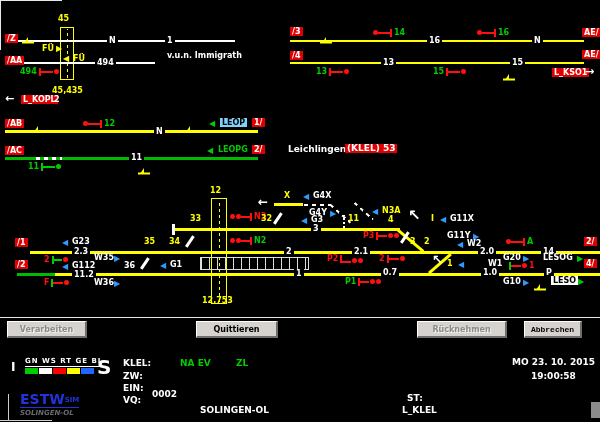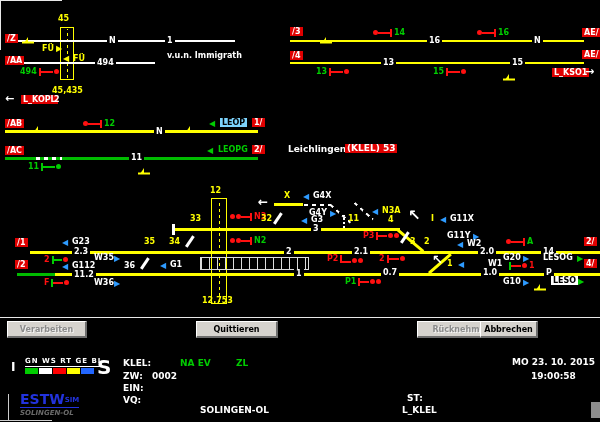--- a/index.html
+++ b/index.html
@@ -315,38 +315,38 @@
           <path d="M0 6.5 H12" stroke="#ffff00" stroke-width="2"></path>
           <path d="M2 7 L6 1 L6 7 Z" fill="#ffff00"></path>
         </svg></div>
       <div class="el txt" style="left: 551px; top: 276px; color: rgb(0, 0, 0); background: rgb(255, 255, 255); padding: 0px 2px;">LESO</div>
       <div class="el tri" style="left: 578px; top: 277px; color: rgb(0, 204, 0);">▶</div>
     </div>
 
   <div class="btn dis" style="left:7px;top:321px;width:80px;">Verarbeiten</div>
   <div class="btn en" style="left:196px;top:321px;width:82px;">Quittieren</div>
   <div class="btn dis" style="left:417px;top:321px;width:90px;">Rücknehmen</div>
-  <div class="btn en" style="left:480px;top:321px;width:58px;">Abbrechen</div>
+  <div class="btn en" style="left:524px;top:321px;width:58px;font-family:Liberation Mono, monospace;">Abbrechen</div>
 
   <div class="st" style="left:11px;top:360px;font-size:12px;">I</div>
   <div class="legend-head">GN WS RT GE BL</div>
   <div class="legend-sw" id="legend-sw">
       <div style="background: rgb(0, 204, 0);"></div>
       <div style="background: rgb(255, 255, 255);"></div>
       <div style="background: rgb(255, 0, 0);"></div>
       <div style="background: rgb(255, 255, 0);"></div>
       <div style="background: rgb(34, 102, 255);"></div>
     </div>
   <div class="st" style="left:97px;top:355px;font-size:20px;">S</div>
 
   <div class="st" style="left:123px;top:358px;">KLEL:</div>
   <div class="st grn" style="left:180px;top:358px;">NA EV</div>
   <div class="st grn" style="left:236px;top:358px;">ZL</div>
   <div class="st" style="left:123px;top:371px;">ZW:</div>
-  <div class="st" style="left:152px;top:371px;">0002</div>
+  <div class="st" style="left:152px;top:389px;">0002</div>
   <div class="st" style="left:123px;top:383px;">EIN:</div>
   <div class="st" style="left:123px;top:395px;">VQ:</div>
 
   <div class="logo-estw">
     <span>ESTW</span><span class="logo-sim">SIM</span>
   </div>
   <div class="logo-sub">SOLINGEN-OL</div>
   <div class="st" style="left:200px;top:405px;">SOLINGEN-OL</div>
 
   <div class="st" style="left:407px;top:393px;">ST:</div>

